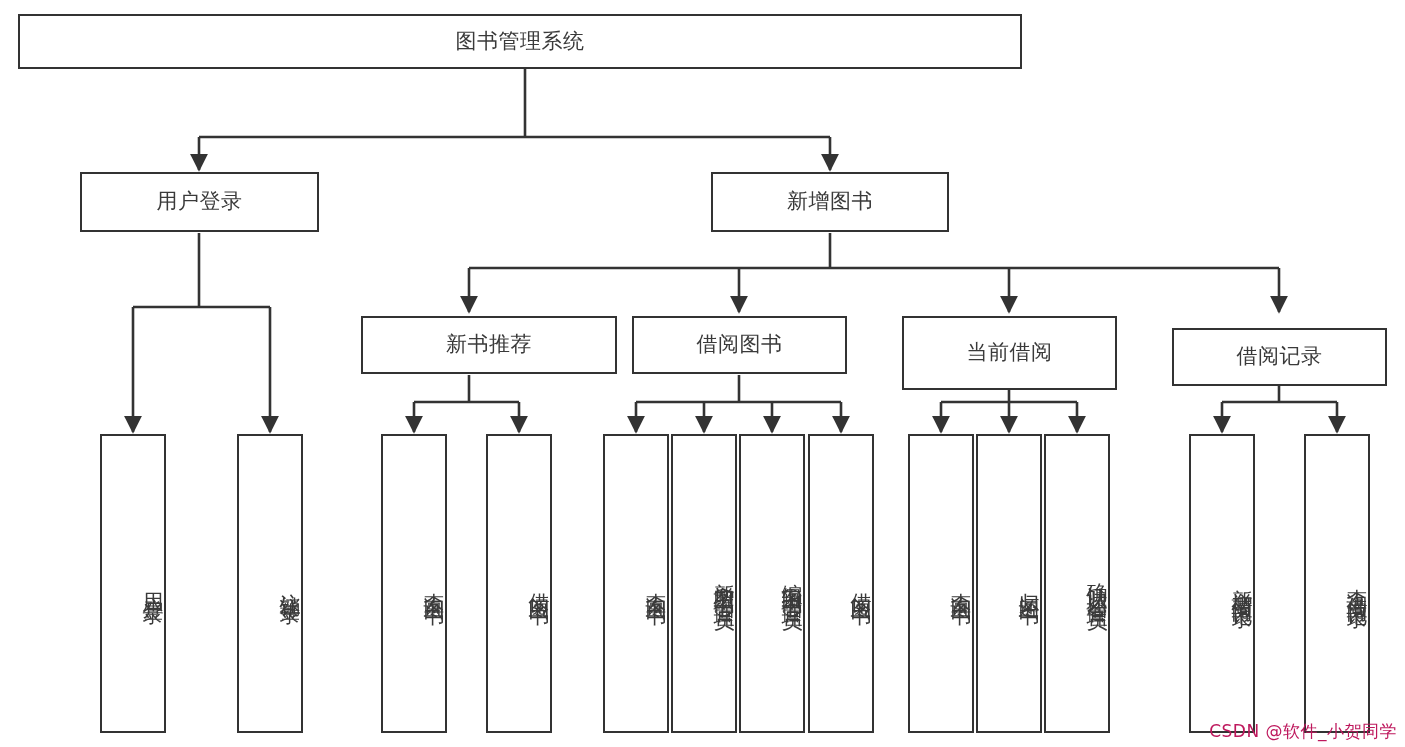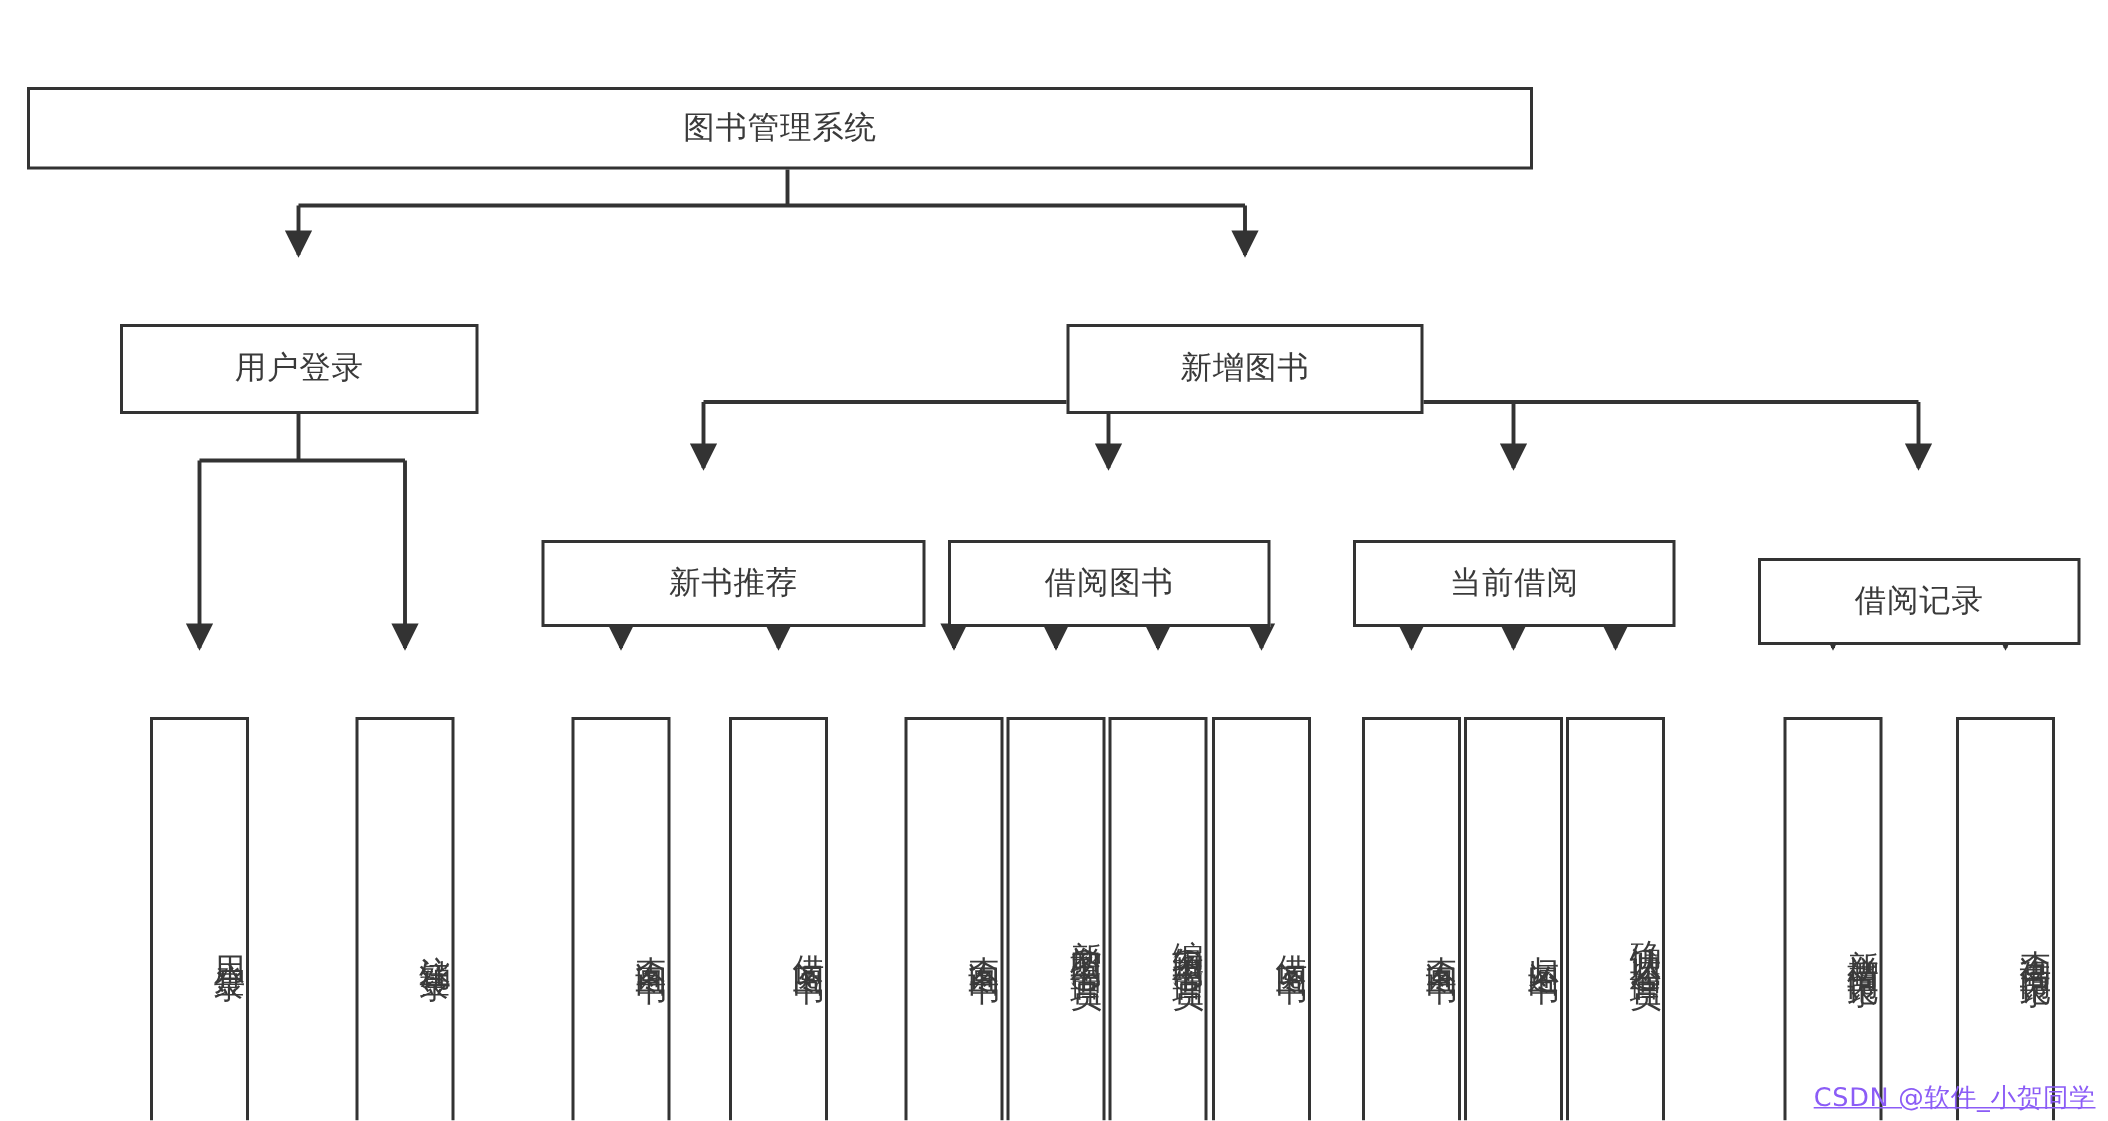--- a/index.html
+++ b/index.html
@@ -26,21 +26,20 @@
   }
   .node {
     position: absolute;
     box-sizing: border-box;
     background: #ffffff;
     border: 2.6px solid #333333;
     display: flex;
     align-items: center;
     justify-content: center;
     color: #3a3a3a;
-    margin-top: 44px;
   }
   .node.h {
     
     font-size: 21px;
     letter-spacing: 0.5px;
   }
   .node.v {
     
     writing-mode: vertical-rl;
     text-orientation: upright;
@@ -57,25 +56,24 @@
   }
   .node.v .lbl {
     writing-mode: vertical-rl;
     text-orientation: upright;
   }
   #watermark {
     position: absolute;
     right: 8px;
     bottom: 4px;
     font-size: 17px;
-    color: #8b5cf6;
+    color: #be185d;
     letter-spacing: 0.5px;
     white-space: nowrap;
     user-select: none;
-    text-decoration: underline;
   }
 </style>
 </head>
 <body>
 
 <div id="canvas">
 
   <svg id="wires" viewBox="0 0 1405 747" xmlns="http://www.w3.org/2000/svg">
     <defs>
       <marker id="arrow" viewBox="0 0 10 10" refX="9" refY="5" markerWidth="7" markerHeight="7" orient="auto-start-reverse">
@@ -141,21 +139,21 @@
   </div>
 
   <div class="node h" style="left:361px; top:316px; width:256px; height:58px;">
     <span class="lbl">新书推荐</span>
   </div>
 
   <div class="node h" style="left:632px; top:316px; width:215px; height:58px;">
     <span class="lbl">借阅图书</span>
   </div>
 
-  <div class="node h" style="left:902px; top:316px; width:215px; height:58px;">
+  <div class="node h" style="left:902px; top:316px; width:215px; height:74px;">
     <span class="lbl">当前借阅</span>
   </div>
 
   <div class="node h" style="left:1172px; top:328px; width:215px; height:58px;">
     <span class="lbl">借阅记录</span>
   </div>
 
   <div class="node v" style="left:100px; top:434px; width:66px; height:299px;">
     <span class="lbl">用户登录</span>
   </div>

